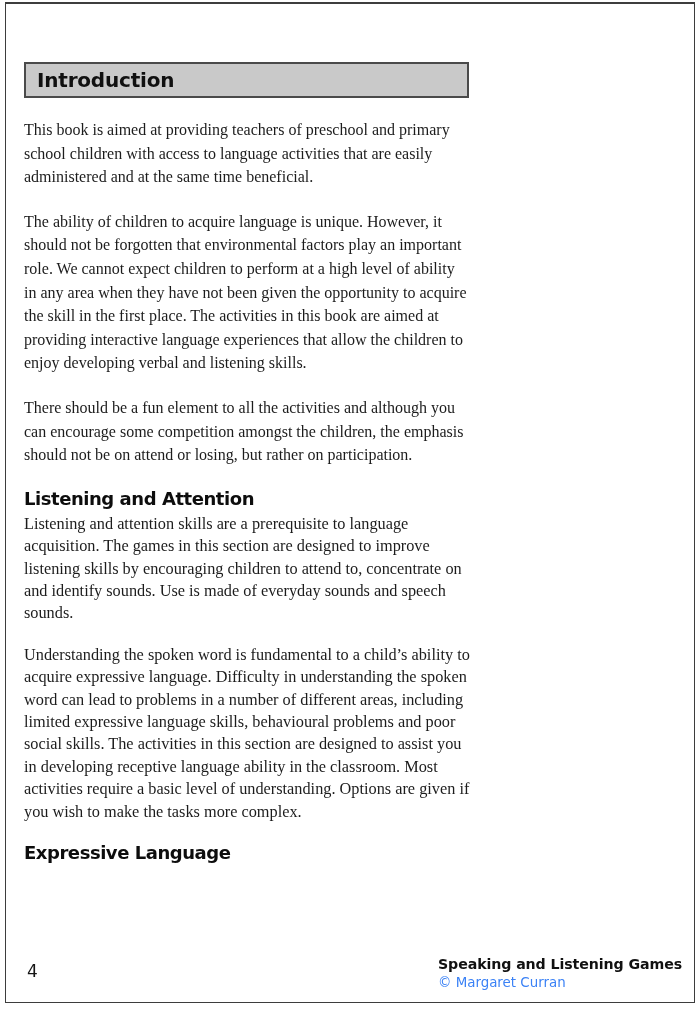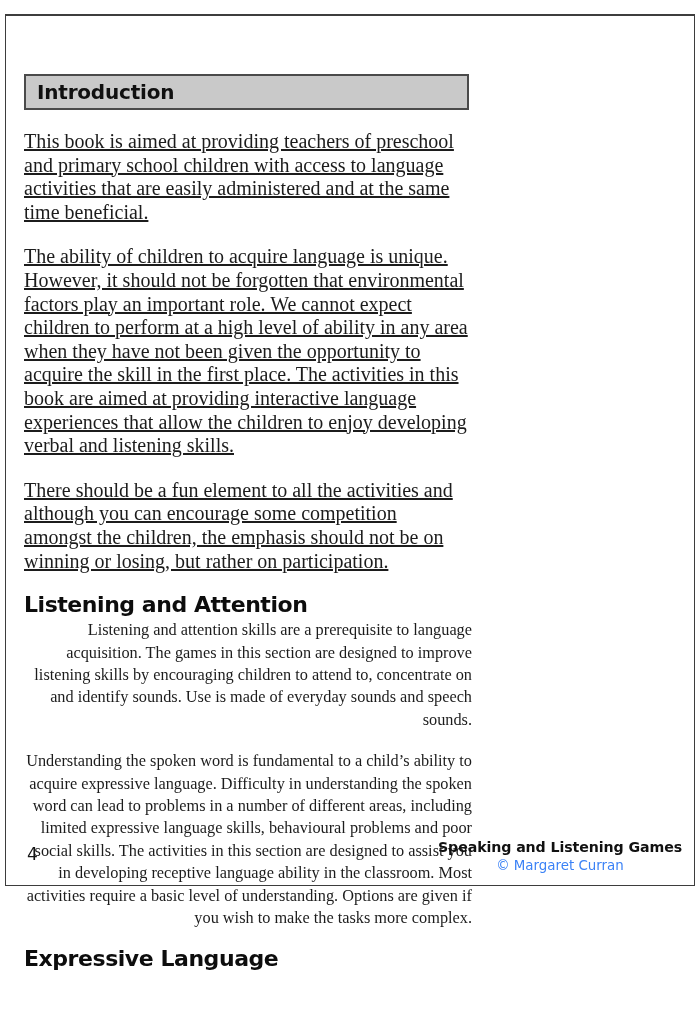--- a/index.html
+++ b/index.html
@@ -13,26 +13,25 @@
     font-family: "Liberation Serif", serif;
     color: #1a1a1a;
     overflow: hidden;
   }
 
   .page {
     position: absolute;
     left: 5px;
     top: 2px;
     width: 690px;
-    height: 872px;
+    height: 1001px;
     box-sizing: border-box;
     border: 1px solid #3d3d3d;
     border-top-width: 2px;
     background: #ffffff;
-    margin-top: 12px;
   }
 
   .content {
     position: absolute;
     left: 18px;
     top: 58px;
     width: 450px;
   }
 
   .section-banner {
@@ -48,45 +47,43 @@
   }
   .section-banner .banner-text {
     font-family: "DejaVu Sans", sans-serif;
     font-weight: bold;
     font-size: 20px;
     letter-spacing: -0.2px;
     color: #101010;
   }
 
   .intro-para {
-    font-size: 20px;
+    font-size: 16px;
     line-height: 23.6px;
     margin: 0 0 21px 0;
     width: 444px;
     color: #1c1c1c;
-    text-decoration: underline;
   }
 
   .sub-heading {
     font-family: "DejaVu Sans", sans-serif;
     font-weight: bold;
-    font-size: 22px;
+    font-size: 18px;
     letter-spacing: -0.45px;
     color: #0d0d0d;
     margin: 0 0 3px 0;
     line-height: 22px;
   }
 
   .sec-body {
     font-size: 16.3px;
     line-height: 22.4px;
     margin: 0 0 19px 0;
     width: 448px;
     color: #1c1c1c;
-    text-align: right;
   }
 
   .sec-block { margin-bottom: 0; }
   .sec-block.tight-top { margin-top: 9px; }
 
   .footer {
     position: absolute;
     left: 18px;
     right: 12px;
     bottom: 8px;
@@ -97,21 +94,21 @@
     left: 3px;
     top: 11px;
     font-family: "DejaVu Sans", sans-serif;
     font-size: 17px;
     color: #151515;
   }
   .footer-right {
     position: absolute;
     right: 0;
     top: 6px;
-    text-align: center;
+    text-align: left;
     font-family: "DejaVu Sans", sans-serif;
   }
   .footer-title {
     font-weight: bold;
     font-size: 14.2px;
     letter-spacing: -0.1px;
     color: #111111;
     line-height: 17px;
   }
   .footer-copy {
@@ -130,21 +127,21 @@
 
     <div class="section-banner">
       <span class="banner-text">Introduction</span>
     </div>
 
     <p class="intro-para">This book is aimed at providing teachers of preschool and primary school children with access to language activities that are easily administered and at the same time beneficial.</p>
 
     <p class="intro-para">The ability of children to acquire language is unique. However, it should not be forgotten that environmental factors play an important role. We cannot expect children to perform at a high level of ability in any area when they have not been given the opportunity to acquire the skill in the first place. The activities in this book are aimed at providing interactive language experiences that allow the children to enjoy developing verbal and listening skills.</p>
 
 
-    <p class="intro-para">There should be a fun element to all the activities and although you can encourage some competition amongst the children, the emphasis should not be on winning or losing, but rather on participation.</p>
+    <p class="intro-para">There should be a fun element to all the activities and although you can encourage some competition amongst the children, the emphasis should not be on attend or losing, but rather on participation.</p>
 
     <div class="sec-block">
       <h2 class="sub-heading">Listening and Attention</h2>
       <p class="sec-body">Listening and attention skills are a prerequisite to language acquisition. The games in this section are designed to improve listening skills by encouraging children to attend to, concentrate on and identify sounds. Use is made of everyday sounds and speech sounds.</p>
     </div>
 
     <div class="sec-block tight-top">
       <p class="sec-body">Understanding the spoken word is fundamental to a child’s ability to acquire expressive language. Difficulty in understanding the spoken word can lead to problems in a number of different areas, including limited expressive language skills, behavioural problems and poor social skills.  The activities in this section are designed to assist you in developing receptive language ability in the classroom. Most activities require a basic level of understanding. Options are given if you wish to make the tasks more complex.</p>
     </div>
 

